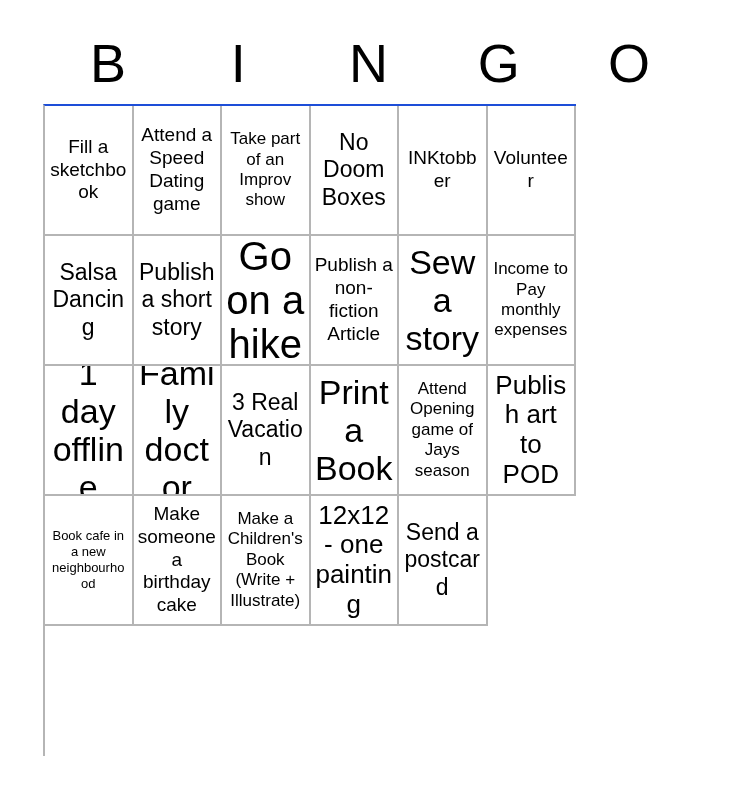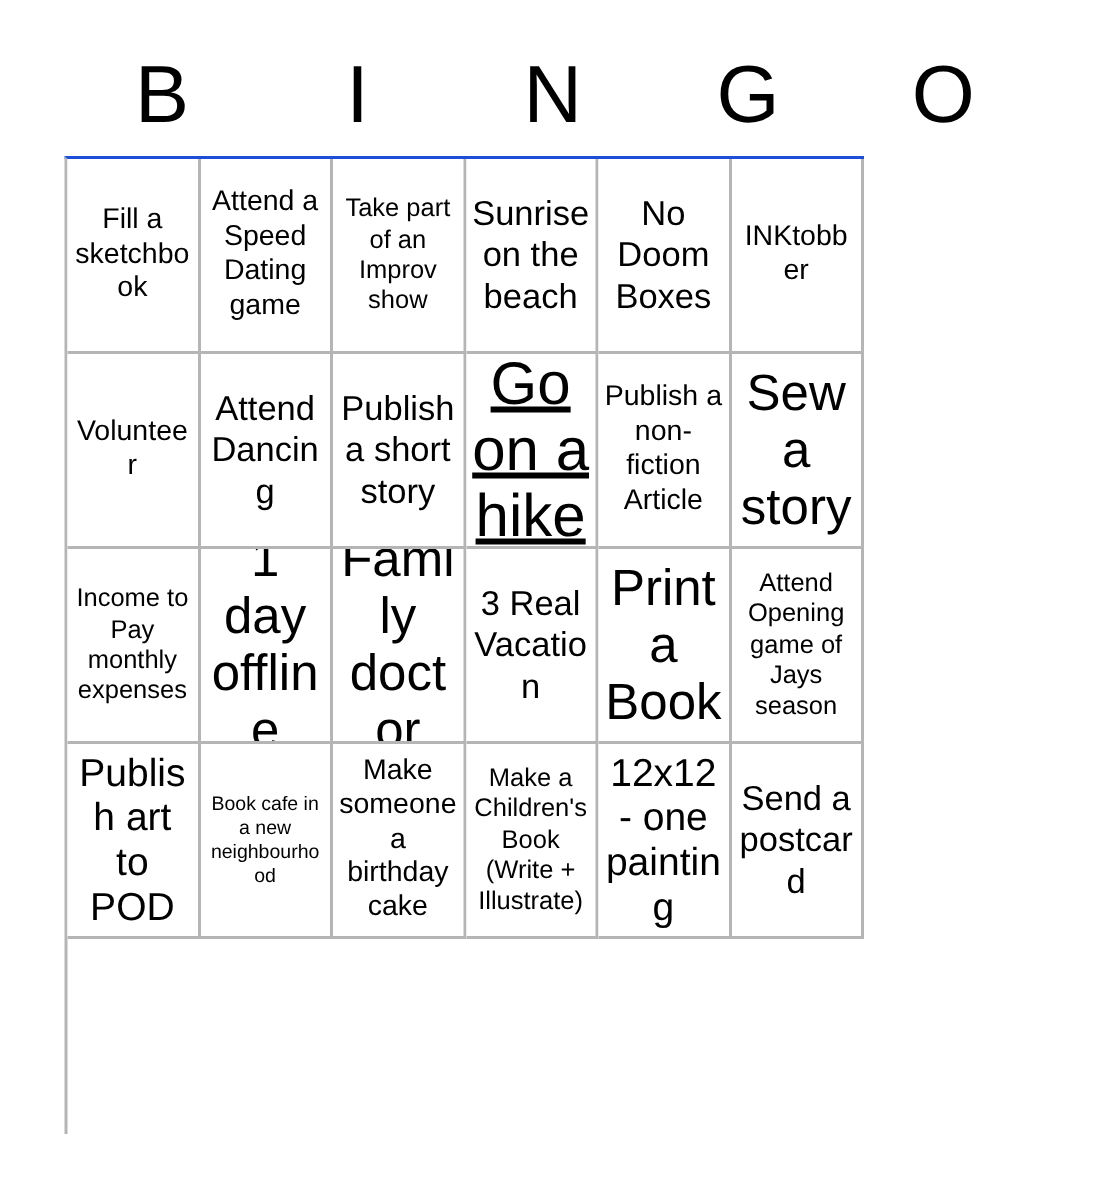--- a/index.html
+++ b/index.html
@@ -82,21 +82,21 @@
     color: #000000;
   }
 
   
   .fs-xs   { font-size: 13px; line-height: 1.22; }
   .fs-sm   { font-size: 17px; line-height: 1.20; }
   .fs-md   { font-size: 19px; line-height: 1.20; }
   .fs-lg   { font-size: 23px; line-height: 1.18; }
   .fs-xl   { font-size: 26px; line-height: 1.14; }
   .fs-xxl  { font-size: 34px; line-height: 1.12; }
-  .fs-huge { font-size: 40px; line-height: 1.10; text-decoration: underline; }
+  .fs-huge { font-size: 40px; line-height: 1.10; }
 </style>
 </head>
 <body>
 
 <div id="bingo-card">
 
   <div id="bingo-header">
     <div class="header-letter">B</div>
     <div class="header-letter">I</div>
     <div class="header-letter">N</div>
@@ -108,34 +108,31 @@
     <div class="bingo-cell">
         <span class="cell-text fs-md">Fill a sketchbook</span>
       </div>
     <div class="bingo-cell">
         <span class="cell-text fs-md">Attend a Speed Dating game</span>
       </div>
     <div class="bingo-cell">
         <span class="cell-text fs-sm">Take part of an Improv show</span>
       </div>
     <div class="bingo-cell">
-        <span class="cell-text fs-lg">Sunrise on the beach</span>
-      </div>
-    <div class="bingo-cell">
         <span class="cell-text fs-lg">No Doom Boxes</span>
       </div>
 
     <div class="bingo-cell">
         <span class="cell-text fs-md">INKtobber</span>
       </div>
     <div class="bingo-cell">
         <span class="cell-text fs-md">Volunteer</span>
       </div>
     <div class="bingo-cell">
-        <span class="cell-text fs-lg">Attend Dancing</span>
+        <span class="cell-text fs-lg">Salsa Dancing</span>
       </div>
     <div class="bingo-cell">
         <span class="cell-text fs-lg">Publish a short story</span>
       </div>
     <div class="bingo-cell">
         <span class="cell-text fs-huge">Go on a hike</span>
       </div>
 
     <div class="bingo-cell">
         <span class="cell-text fs-md">Publish a non-fiction Article</span>

